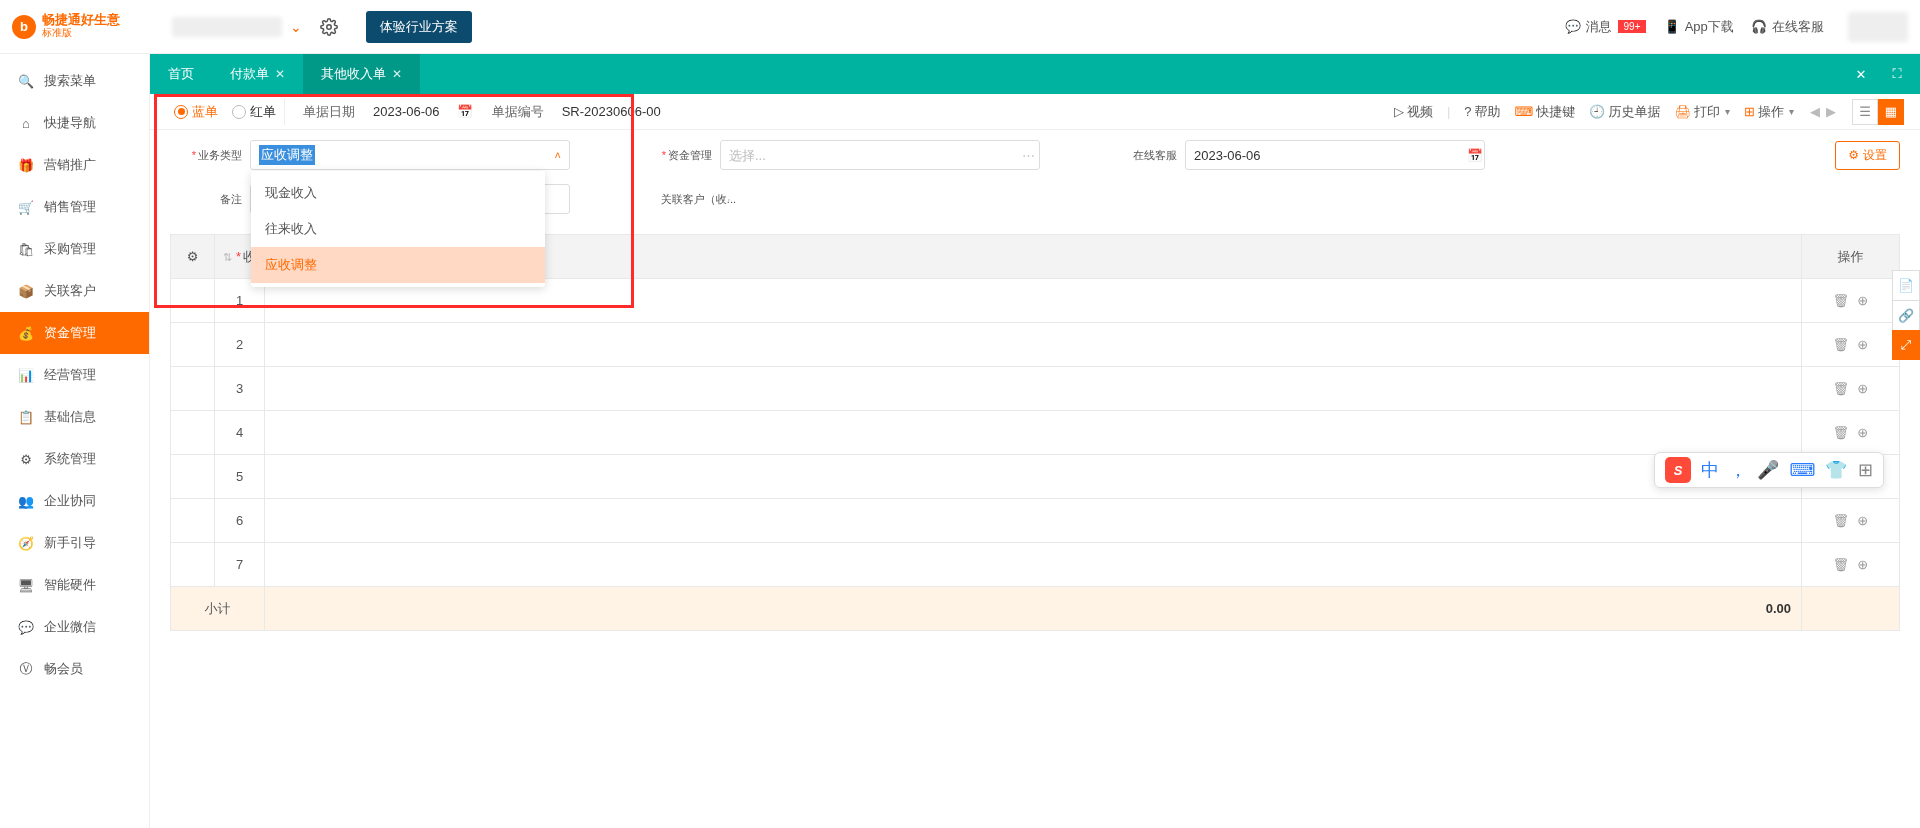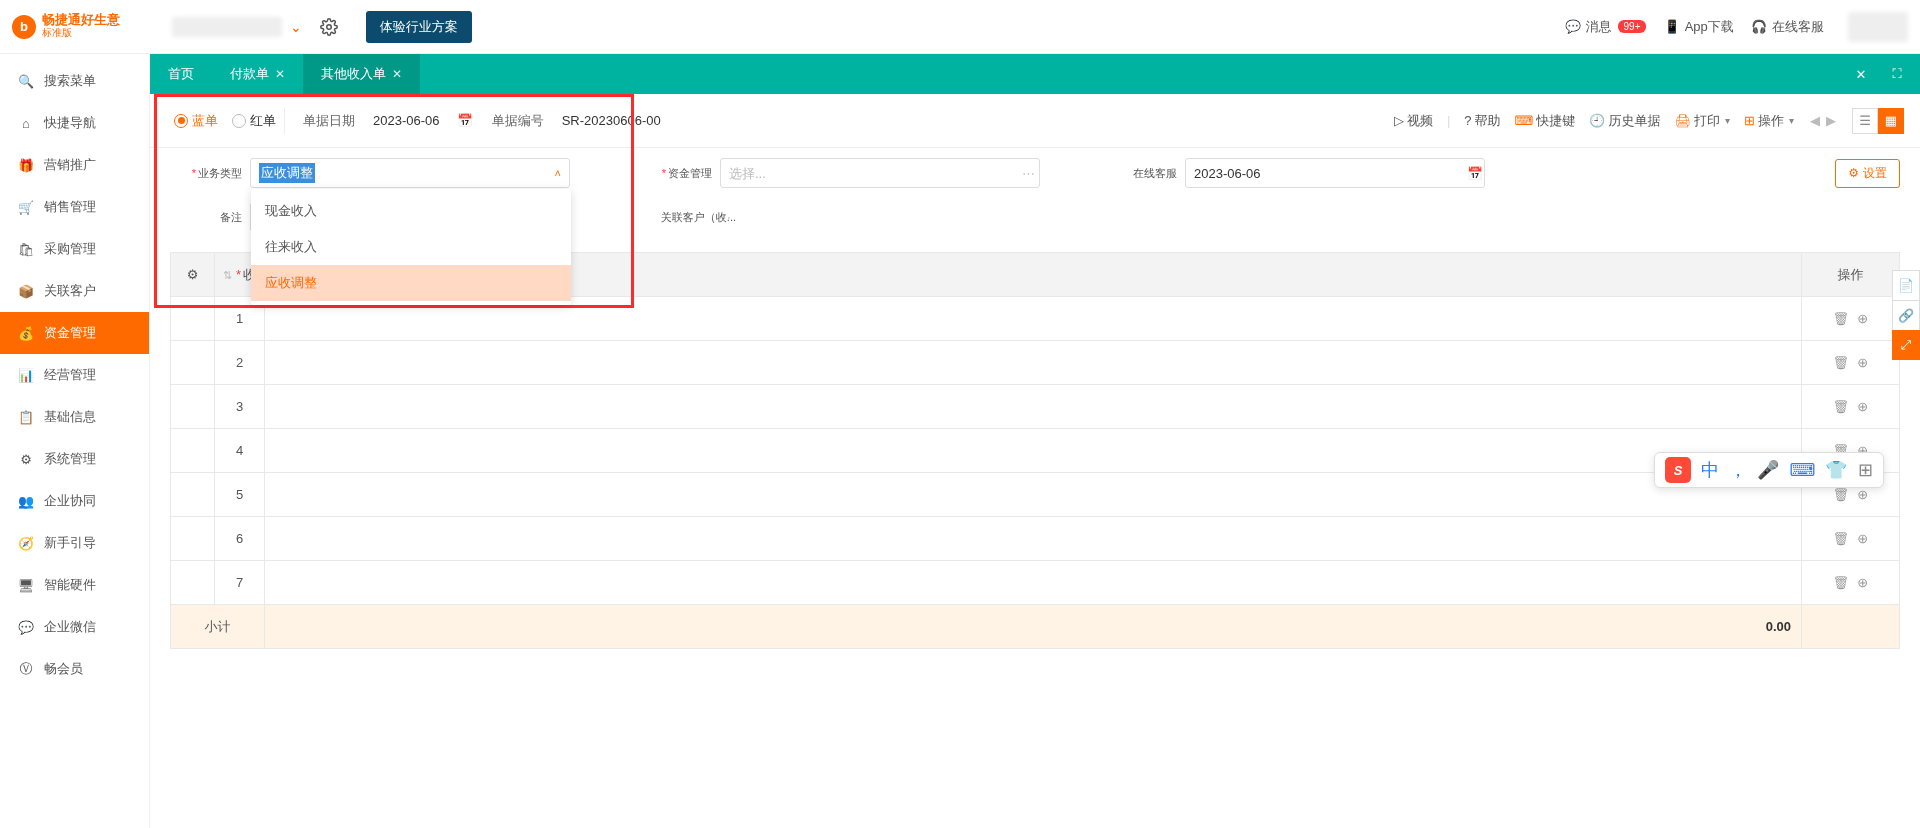--- a/index.html
+++ b/index.html
@@ -11,41 +11,41 @@
 .brand-logo { width: 24px; height: 24px; background: #ff6a00; border-radius: 50%; display: flex; align-items: center; justify-content: center; color: #fff; font-weight: bold; margin-right: 6px; }
 .brand-text { color: #ff6a00; font-weight: 600; font-size: 13px; line-height: 1; }
 .brand-sub { color: #ff6a00; font-size: 10px; }
 .org-area { display: flex; align-items: center; margin-left: 20px; }
 .org-blur { width: 110px; height: 20px; background: #eee; border-radius: 3px; filter: blur(2px); }
 .org-caret { color: #ff6a00; margin-left: 8px; font-size: 14px; }
 .gear { margin-left: 18px; color: #555; cursor: pointer; }
 .trial-btn { margin-left: 28px; background: #0c4a6e; color: #fff; border: none; padding: 7px 14px; border-radius: 3px; cursor: pointer; font-size: 13px; }
 .header-right { margin-left: auto; display: flex; align-items: center; gap: 18px; }
 .hr-item { display: flex; align-items: center; gap: 4px; color: #555; cursor: pointer; font-size: 13px; }
-.badge-count { background: #ff3b3b; color: #fff; border-radius: 6px; padding: 1px 6px; font-size: 10px; margin-left: 2px; }
+.badge-count { background: #ff3b3b; color: #fff; border-radius: 0; padding: 1px 6px; font-size: 10px; margin-left: 2px; }
 .avatar-blur { width: 60px; height: 30px; background: #eee; border-radius: 4px; filter: blur(2px); margin-left: 6px; }
 
 
 .layout { display: flex; height: calc(100vh - 54px); }
 .sidebar { width: 150px; border-right: 1px solid #eee; background: #fff; padding-top: 6px; }
 .side-item { display: flex; align-items: center; gap: 10px; padding: 12px 18px; color: #555; cursor: pointer; font-size: 13px; }
 .side-item.active { background: #ff6a00; color: #fff; }
 .side-icon { width: 16px; height: 16px; display: inline-flex; align-items: center; justify-content: center; }
 
 
 .main { flex: 1; display: flex; flex-direction: column; min-width: 0; position: relative; }
 .tabs-bar { height: 40px; background: #00b3a1; display: flex; align-items: center; color: #fff; }
 .tab { padding: 0 18px; height: 40px; display: flex; align-items: center; gap: 6px; cursor: pointer; font-size: 13px; }
 .tab.active { background: #009887; }
 .tab-close { font-size: 12px; opacity: 0.85; }
 .tabs-right { margin-left: auto; display: flex; align-items: center; gap: 6px; padding-right: 8px; }
 .tab-icon-btn { width: 30px; height: 30px; display: flex; align-items: center; justify-content: center; cursor: pointer; color: #fff; }
 
 
-.toolbar { height: 54px; display: flex; align-items: center; padding: 0 16px; gap: 18px; border-bottom: 1px solid #eee; background: #fff; position: relative; }
+.toolbar { height: 36px; display: flex; align-items: center; padding: 0 16px; gap: 18px; border-bottom: 1px solid #eee; background: #fff; position: relative; }
 .radio-group { display: flex; align-items: center; gap: 14px; background: #fff; padding: 4px 8px; border-right: 1px solid #eee; }
 .radio-opt { display: flex; align-items: center; gap: 4px; cursor: pointer; }
 .radio-circle { width: 14px; height: 14px; border: 1px solid #bbb; border-radius: 50%; display: inline-flex; align-items: center; justify-content: center; }
 .radio-circle.sel { border-color: #ff6a00; }
 .radio-circle.sel::after { content: ""; width: 7px; height: 7px; background: #ff6a00; border-radius: 50%; }
 .radio-lbl.sel { color: #ff6a00; }
 .tb-label { color: #666; font-size: 13px; }
 .tb-val { color: #333; font-size: 13px; }
 .cal-icon { color: #ff6a00; cursor: pointer; }
 .toolbar-right { margin-left: auto; display: flex; align-items: center; gap: 14px; }
@@ -64,21 +64,21 @@
 .fl { color: #555; font-size: 11px; min-width: 72px; text-align: right; }
 .sel-input { width: 320px; height: 30px; border: 1px solid #ddd; border-radius: 3px; display: flex; align-items: center; padding: 0 8px; position: relative; cursor: pointer; }
 .sel-input .sel-text { background: #3a8fde; color: #fff; padding: 1px 2px; font-size: 13px; }
 .sel-caret { margin-left: auto; color: #ff6a00; font-size: 11px; }
 .txt-input { width: 320px; height: 30px; border: 1px solid #ddd; border-radius: 3px; padding: 0 8px; font-size: 13px; color: #333; }
 .txt-input::placeholder { color: #bbb; }
 .dots { color: #bbb; margin-left: -26px; pointer-events: none; }
 .settings-btn { margin-left: auto; border: 1px solid #ff6a00; color: #ff6a00; background: #fff; padding: 5px 12px; border-radius: 3px; cursor: pointer; display: flex; align-items: center; gap: 4px; font-size: 12px; }
 
 
-.dropdown { position: absolute; top: 30px; left: 0; width: 320px; background: #fff; box-shadow: 0 2px 10px rgba(0,0,0,0.15); border-radius: 3px; z-index: 30; padding: 4px 0; }
+.dropdown { position: absolute; top: 30px; left: 0; width: 294px; background: #fff; box-shadow: 0 2px 10px rgba(0,0,0,0.15); border-radius: 3px; z-index: 30; padding: 4px 0; }
 .dd-item { padding: 9px 14px; cursor: pointer; font-size: 13px; color: #555; }
 .dd-item.hl { background: #ffd9c4; color: #ff6a00; }
 
 
 .red-box { position: absolute; border: 3px solid #ff2a2a; pointer-events: none; z-index: 25; }
 
 
 .table-wrap { flex: 1; overflow: auto; padding: 0 20px; }
 table { width: 100%; border-collapse: collapse; }
 th, td { border: 1px solid #e8e8e8; height: 44px; text-align: center; font-size: 13px; color: #555; }

